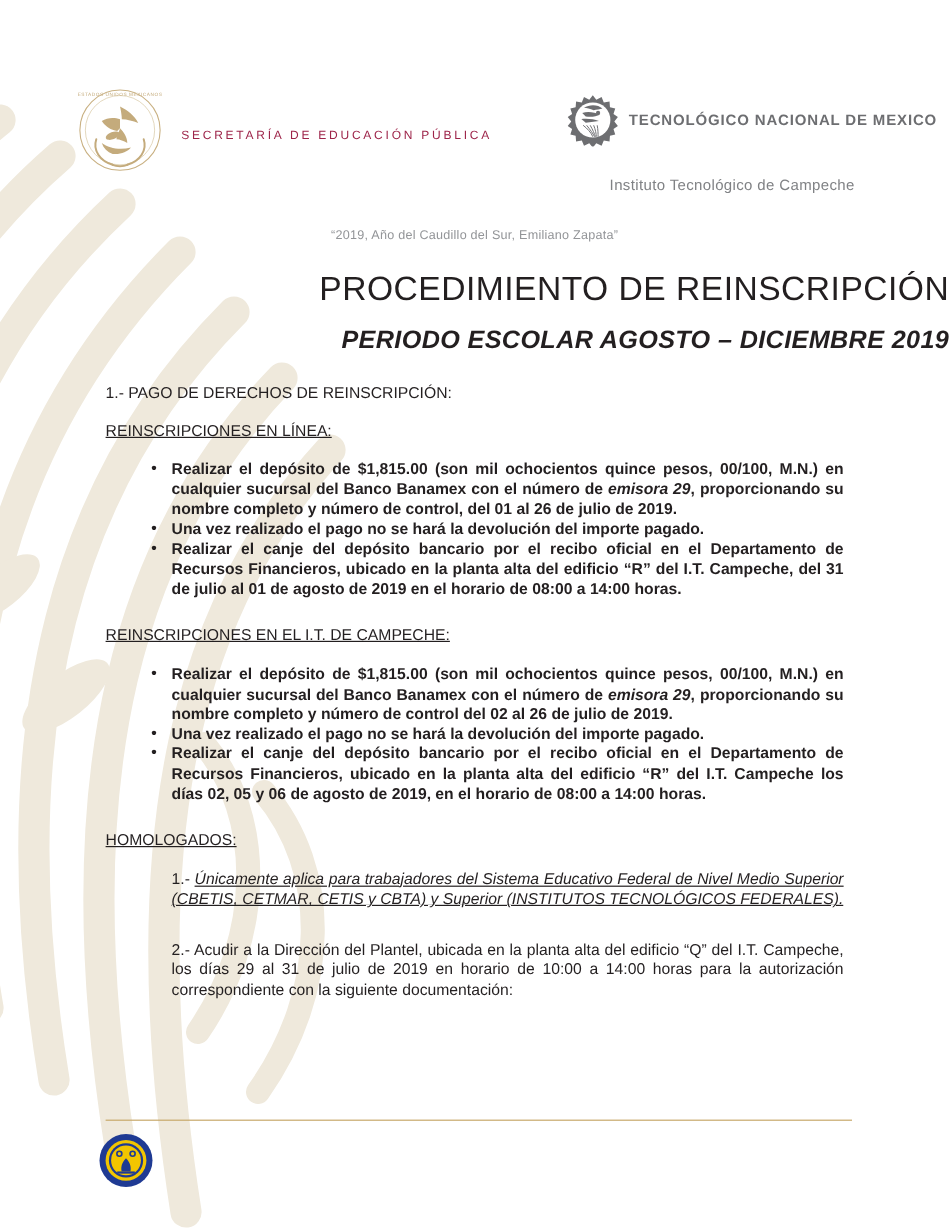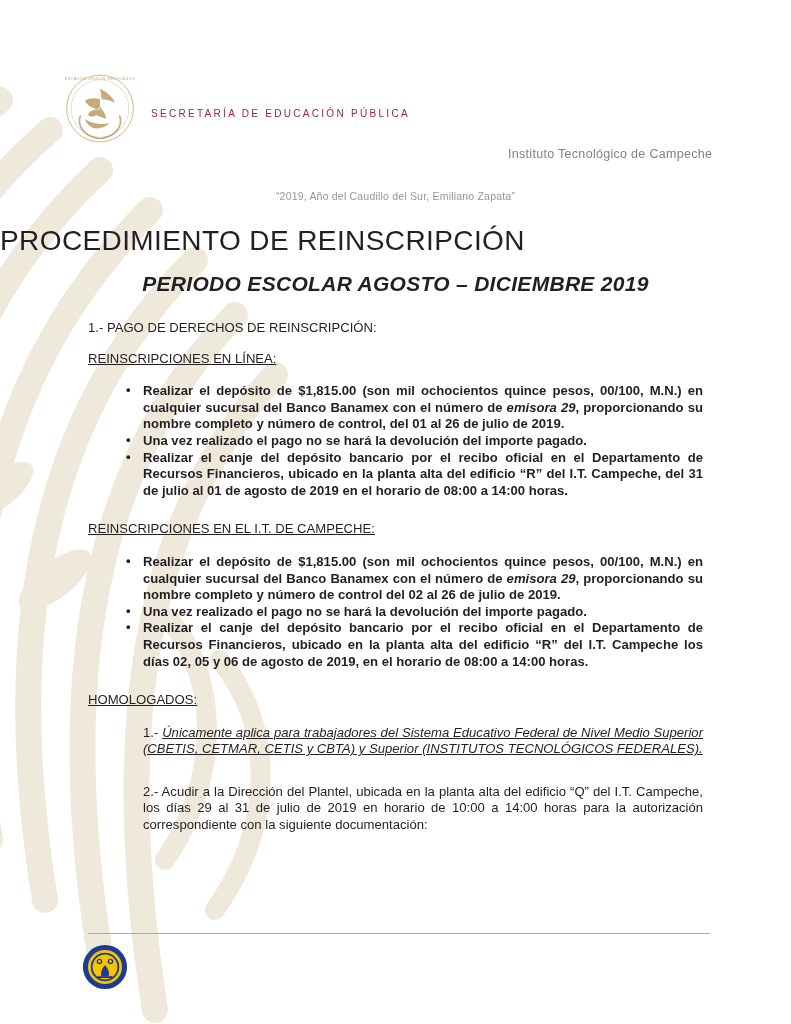--- a/index.html
+++ b/index.html
@@ -100,30 +100,30 @@
     width: 791px;
     text-align: center;
     font-size: 10.5px;
     color: #939598;
     letter-spacing: 0.2px;
   }
   .doc-title {
     position: absolute;
     top: 225px;
     width: 791px;
-    text-align: left;
+    text-align: right;
     font-size: 28px;
     letter-spacing: 0.4px;
     color: #231f20;
   }
   .doc-subtitle {
     position: absolute;
     top: 272px;
     width: 791px;
-    text-align: center;
+    text-align: right;
     font-size: 21px;
     font-style: italic;
     font-weight: bold;
     letter-spacing: 0.3px;
     color: #231f20;
   }
 
   
   .body-area {
     position: absolute;
@@ -246,20 +246,42 @@
         </g>
         <g fill="#c4ab7c" font-family="'Liberation Sans',sans-serif" font-size="5.2" letter-spacing="0.6">
           <text x="50" y="11" text-anchor="middle">ESTADOS UNIDOS MEXICANOS</text>
         </g>
       </svg>
       <div class="sep-text">
         <div class="sep-sub">SECRETARÍA DE EDUCACIÓN PÚBLICA</div>
       </div>
     </div>
 
+    <div class="tecnm-block">
+      <svg class="tecnm-gear" viewBox="0 0 60 60" xmlns="http://www.w3.org/2000/svg">
+        <g fill="#6d6e71">
+          <path d="M30 2 l4 5 6-3 2.5 6 6.5-1 0.5 6.5 6 1.5-2 6.2 5 3.5-4 5 4 5 -5 3.5 2 6.2 -6 1.5 -0.5 6.5 -6.5-1 -2.5 6 -6-3 -4 5 -4-5 -6 3 -2.5-6 -6.5 1 -0.5-6.5 -6-1.5 2-6.2 -5-3.5 4-5 -4-5 5-3.5 -2-6.2 6-1.5 0.5-6.5 6.5 1 2.5-6 6 3 Z"></path>
+        </g>
+        <circle cx="30" cy="30" r="20" fill="#ffffff"></circle>
+        <g fill="#6d6e71">
+          <path d="M20 16 C26 12, 36 12, 41 17 C38 18, 34 18, 31 19 C27 17, 23 16, 20 16 Z"></path>
+          <path d="M18 22 C24 20, 32 21, 38 24 C34 26, 28 27, 22 26 Z"></path>
+          <path d="M17 29 C23 28, 31 29, 37 31 L22 33 Z"></path>
+        </g>
+        <g stroke="#6d6e71" stroke-width="1.1" fill="none">
+          <path d="M19 36 C24 40, 28 44, 30 49"></path>
+          <path d="M23 36 C27 41, 30 45, 32 49"></path>
+          <path d="M27 36 C30 41, 32 46, 33 49"></path>
+          <path d="M31 36 C33 41, 34 46, 34 49"></path>
+          <path d="M35 36 C36 41, 36 46, 36 49"></path>
+        </g>
+        <circle cx="36" cy="22" r="2.4" fill="#6d6e71"></circle>
+      </svg>
+      <div class="tecnm-text">TECNOLÓGICO NACIONAL DE MEXICO</div>
+    </div>
 
     <div class="itc-name">Instituto Tecnológico de Campeche</div>
   </div>
 
   <div class="content">
     <div class="motto">“2019, Año del Caudillo del Sur, Emiliano Zapata”</div>
     <div class="doc-title">PROCEDIMIENTO DE REINSCRIPCIÓN</div>
     <div class="doc-subtitle">PERIODO ESCOLAR AGOSTO – DICIEMBRE 2019</div>
   </div>
 

